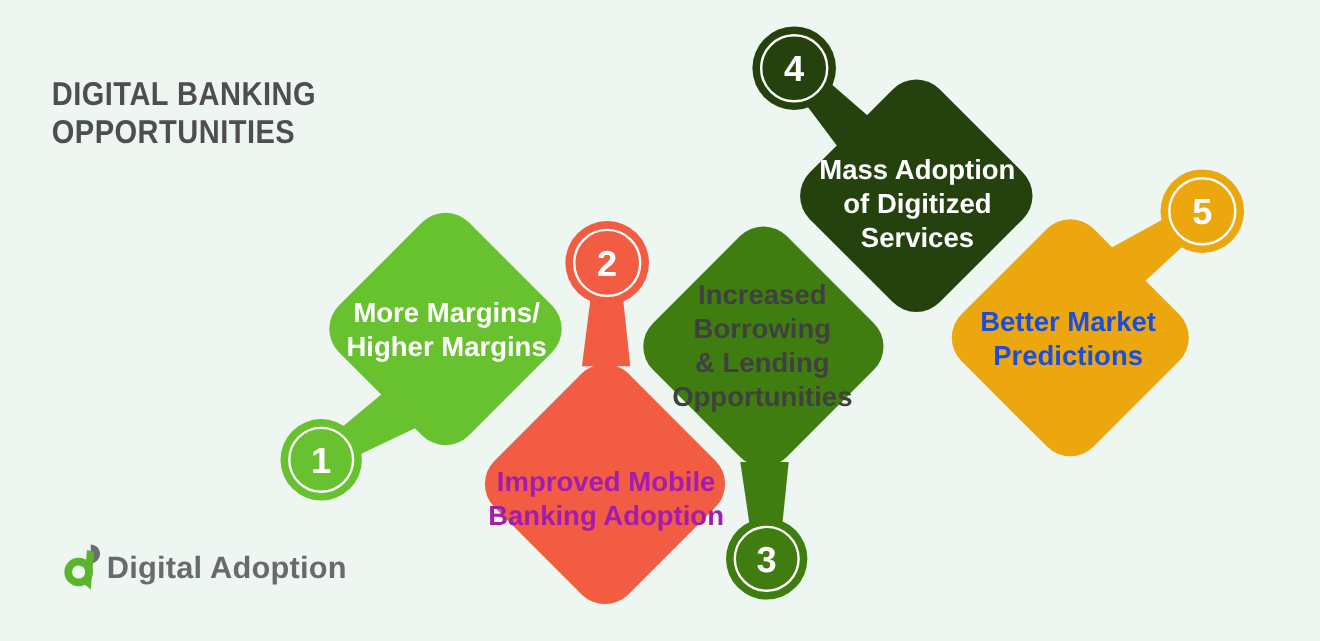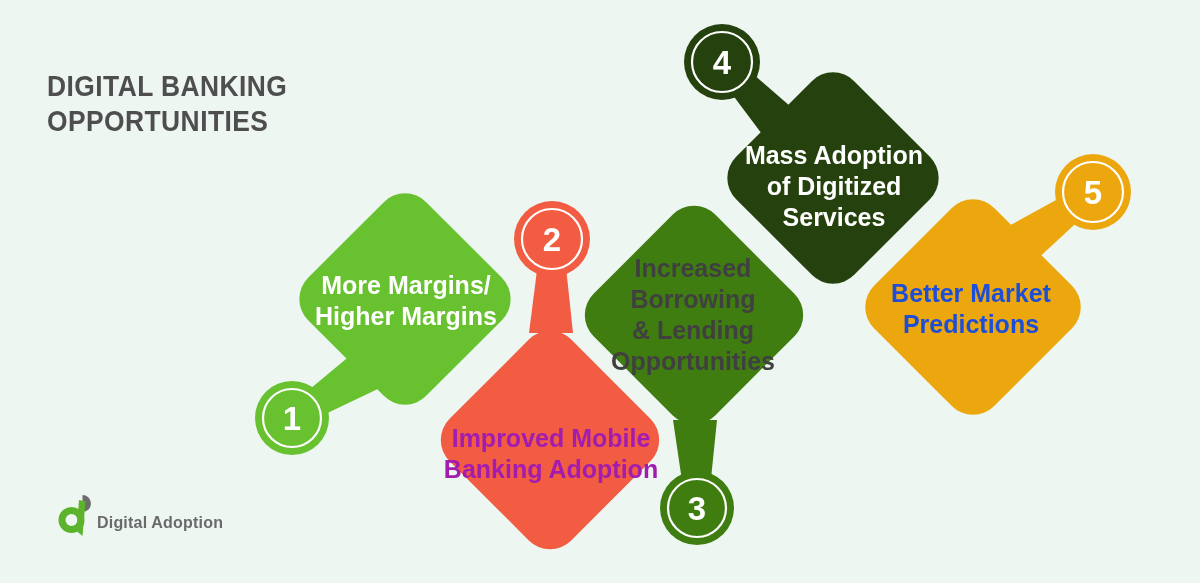--- a/index.html
+++ b/index.html
@@ -46,21 +46,21 @@
   }
   .logo {
     position: absolute;
     left: 58px;
     top: 494px;
     display: flex;
     align-items: flex-end;
     gap: 5px;
   }
   .logo-text {
-    font-size: 16px;
+    font-size: 28px;
     font-weight: 600;
     letter-spacing: 0.2px;
     padding-bottom: 6px;
     text-align: right;
   }
 </style>
 </head>
 <body>
 
 <div class="canvas" style="background: rgb(237, 246, 241);">

